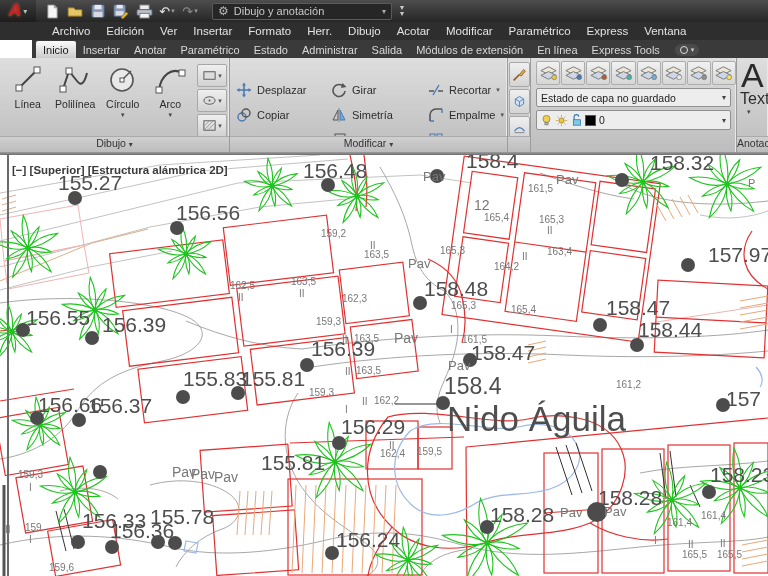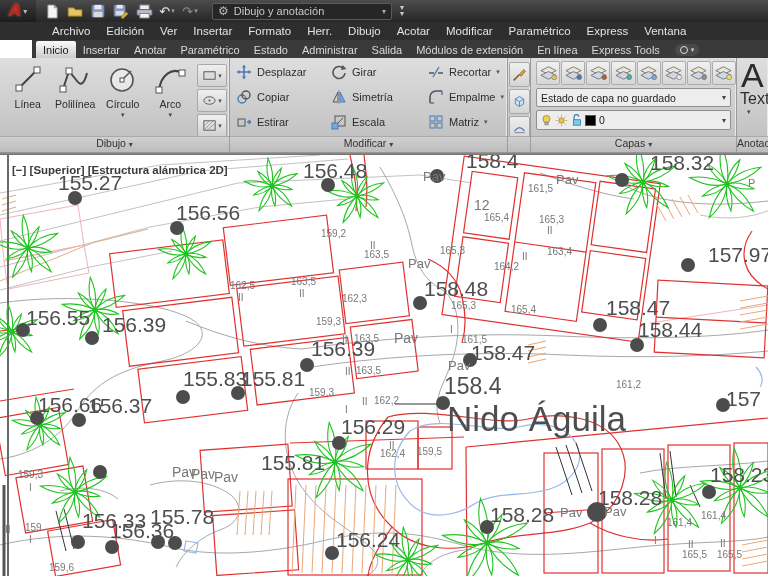--- a/index.html
+++ b/index.html
@@ -54,21 +54,21 @@
   .bigtool svg{width:32px;height:32px;margin-top:3px;}
   .bigtool .lbl{font-size:10.5px;color:#2d2d2d;margin-top:3px;white-space:nowrap;}
   .bigtool .dd{font-size:7px;color:#444;margin-top:1px;}
   .smallcol{display:flex;flex-direction:column;gap:2px;margin-left:3px;margin-top:4px;}
   .smalltool{width:28px;height:21px;border:1px solid #a8a8a8;background:linear-gradient(#efefef,#d2d2d2);
     border-radius:2px;display:flex;align-items:center;justify-content:center;gap:1px;}
   .smalltool svg{width:15px;height:15px;}
   .smalltool .dd{font-size:7px;color:#555;}
 
   .mod-grid{display:grid;grid-template-columns:95px 97px 84px;grid-template-rows:25px 25px 25px;
-    grid-auto-flow:column;padding:1px 0 0 6px;}
+    grid-auto-flow:column;padding:19px 0 0 6px;}
   .modtool{display:flex;align-items:center;gap:5px;}
   .modtool svg{width:16px;height:16px;flex:0 0 16px;}
   .modtool .lbl{font-size:11px;color:#2d2d2d;white-space:nowrap;}
   .modtool .dd{font-size:7px;color:#555;}
 
   .strip{display:flex;flex-direction:column;gap:2px;padding-top:4px;align-items:center;}
   .striptool{width:19px;height:23px;border:1px solid #a8a8a8;background:linear-gradient(#efefef,#d4d4d4);
     border-radius:2px;display:flex;align-items:center;justify-content:center;}
   .striptool svg{width:15px;height:15px;}
 
@@ -428,23 +428,20 @@
           <circle cx="8" cy="8" r="3.2" fill="#efc640" stroke="#a08020"></circle>
           <path d="M8 1 V3.5 M8 12.5 V15 M1 8 H3.5 M12.5 8 H15 M3 3 L4.8 4.8 M11.2 11.2 L13 13 M13 3 L11.2 4.8 M3 13 L4.8 11.2" stroke="#cfa52e"></path>
         </svg>
       <svg width="11" height="13" viewBox="0 0 14 16">
           <rect x="3" y="7" width="9" height="7" fill="#7cc9e8" stroke="#3878a8"></rect>
           <path d="M4 7 V4 a3 3 0 0 1 6 -1" fill="none" stroke="#3878a8" stroke-width="1.5"></path>
         </svg>
       <span class="sw"></span>
       <span>0</span>
       <span class="dd">▾</span>
-    </div>
-    <div class="panel-footer">
-      <span>Capas</span> <span class="dd">▾</span>
     </div>
   </div>
 
   <div class="panel" style="left:737px;width:31px;border-right:none;">
     <div class="anot-a">A</div>
     <div class="anot-lbl">Texto</div>
     <div class="anot-dd">▾</div>
     <div class="panel-footer">
       <span>Anotación</span>
     </div>

